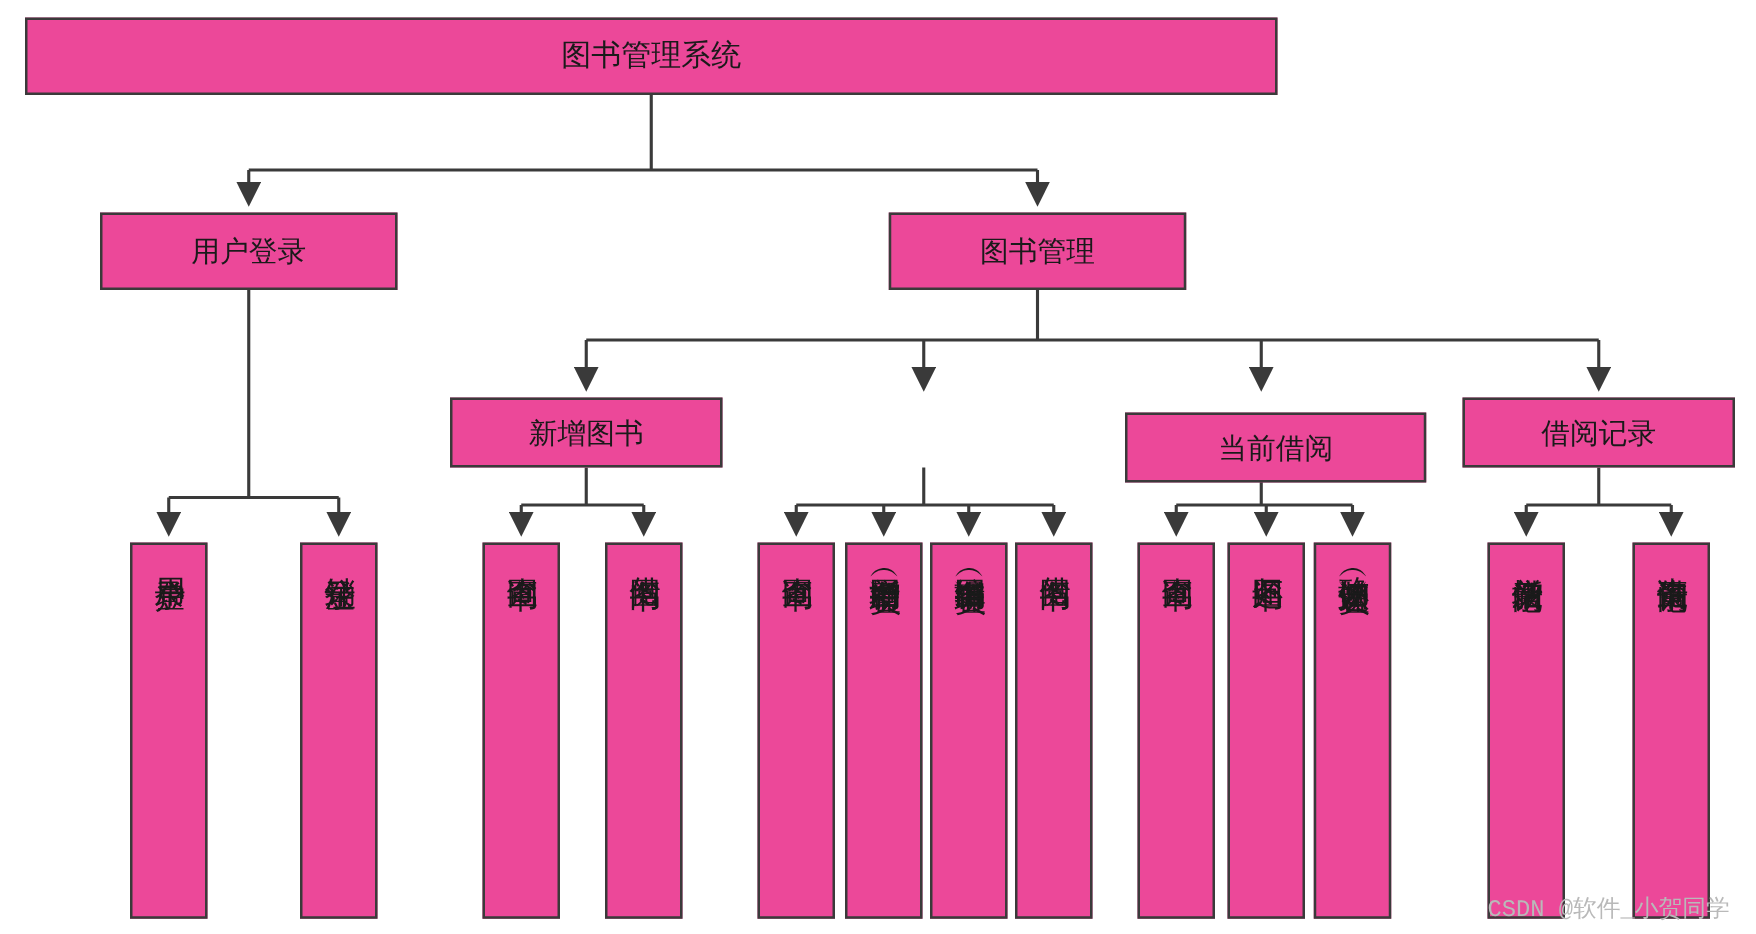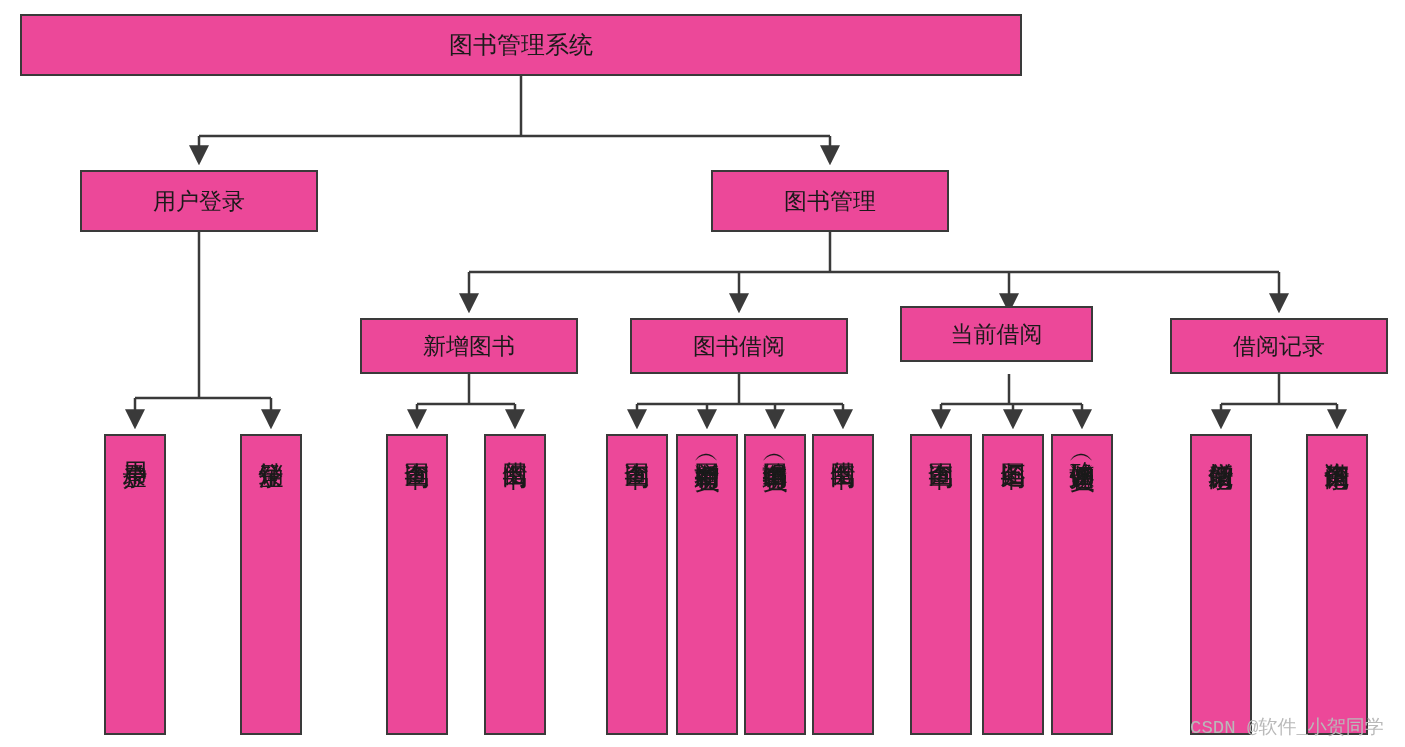--- a/index.html
+++ b/index.html
@@ -131,24 +131,21 @@
   <div class="node horiz" id="node-m0" style="left: 80px; top: 170px; width: 238px; height: 62px;">
     <span class="label">用户登录</span>
   </div>
   <div class="node horiz" id="node-m1" style="left: 711px; top: 170px; width: 238px; height: 62px;">
     <span class="label">图书管理</span>
   </div>
 
   <div class="node horiz" id="node-s0" style="left: 360px; top: 318px; width: 218px; height: 56px;">
     <span class="label">新增图书</span>
   </div>
-  <div class="node horiz" id="node-s1" style="left: 630px; top: 318px; width: 218px; height: 56px;">
-    <span class="label">图书借阅</span>
-  </div>
-  <div class="node horiz" id="node-s2" style="left: 900px; top: 306px; width: 193px; height: 56px;">
+  <div class="node horiz" id="node-s2" style="left: 900px; top: 330px; width: 241px; height: 56px;">
     <span class="label">当前借阅</span>
   </div>
   <div class="node horiz" id="node-s3" style="left: 1170px; top: 318px; width: 218px; height: 56px;">
     <span class="label">借阅记录</span>
   </div>
 
   <div class="node vert" id="node-op0" style="left: 104px; top: 434px; width: 62px; height: 301px;">
     <span class="label">用户登录</span>
   </div>
   <div class="node vert" id="node-op1" style="left: 240px; top: 434px; width: 62px; height: 301px;">

